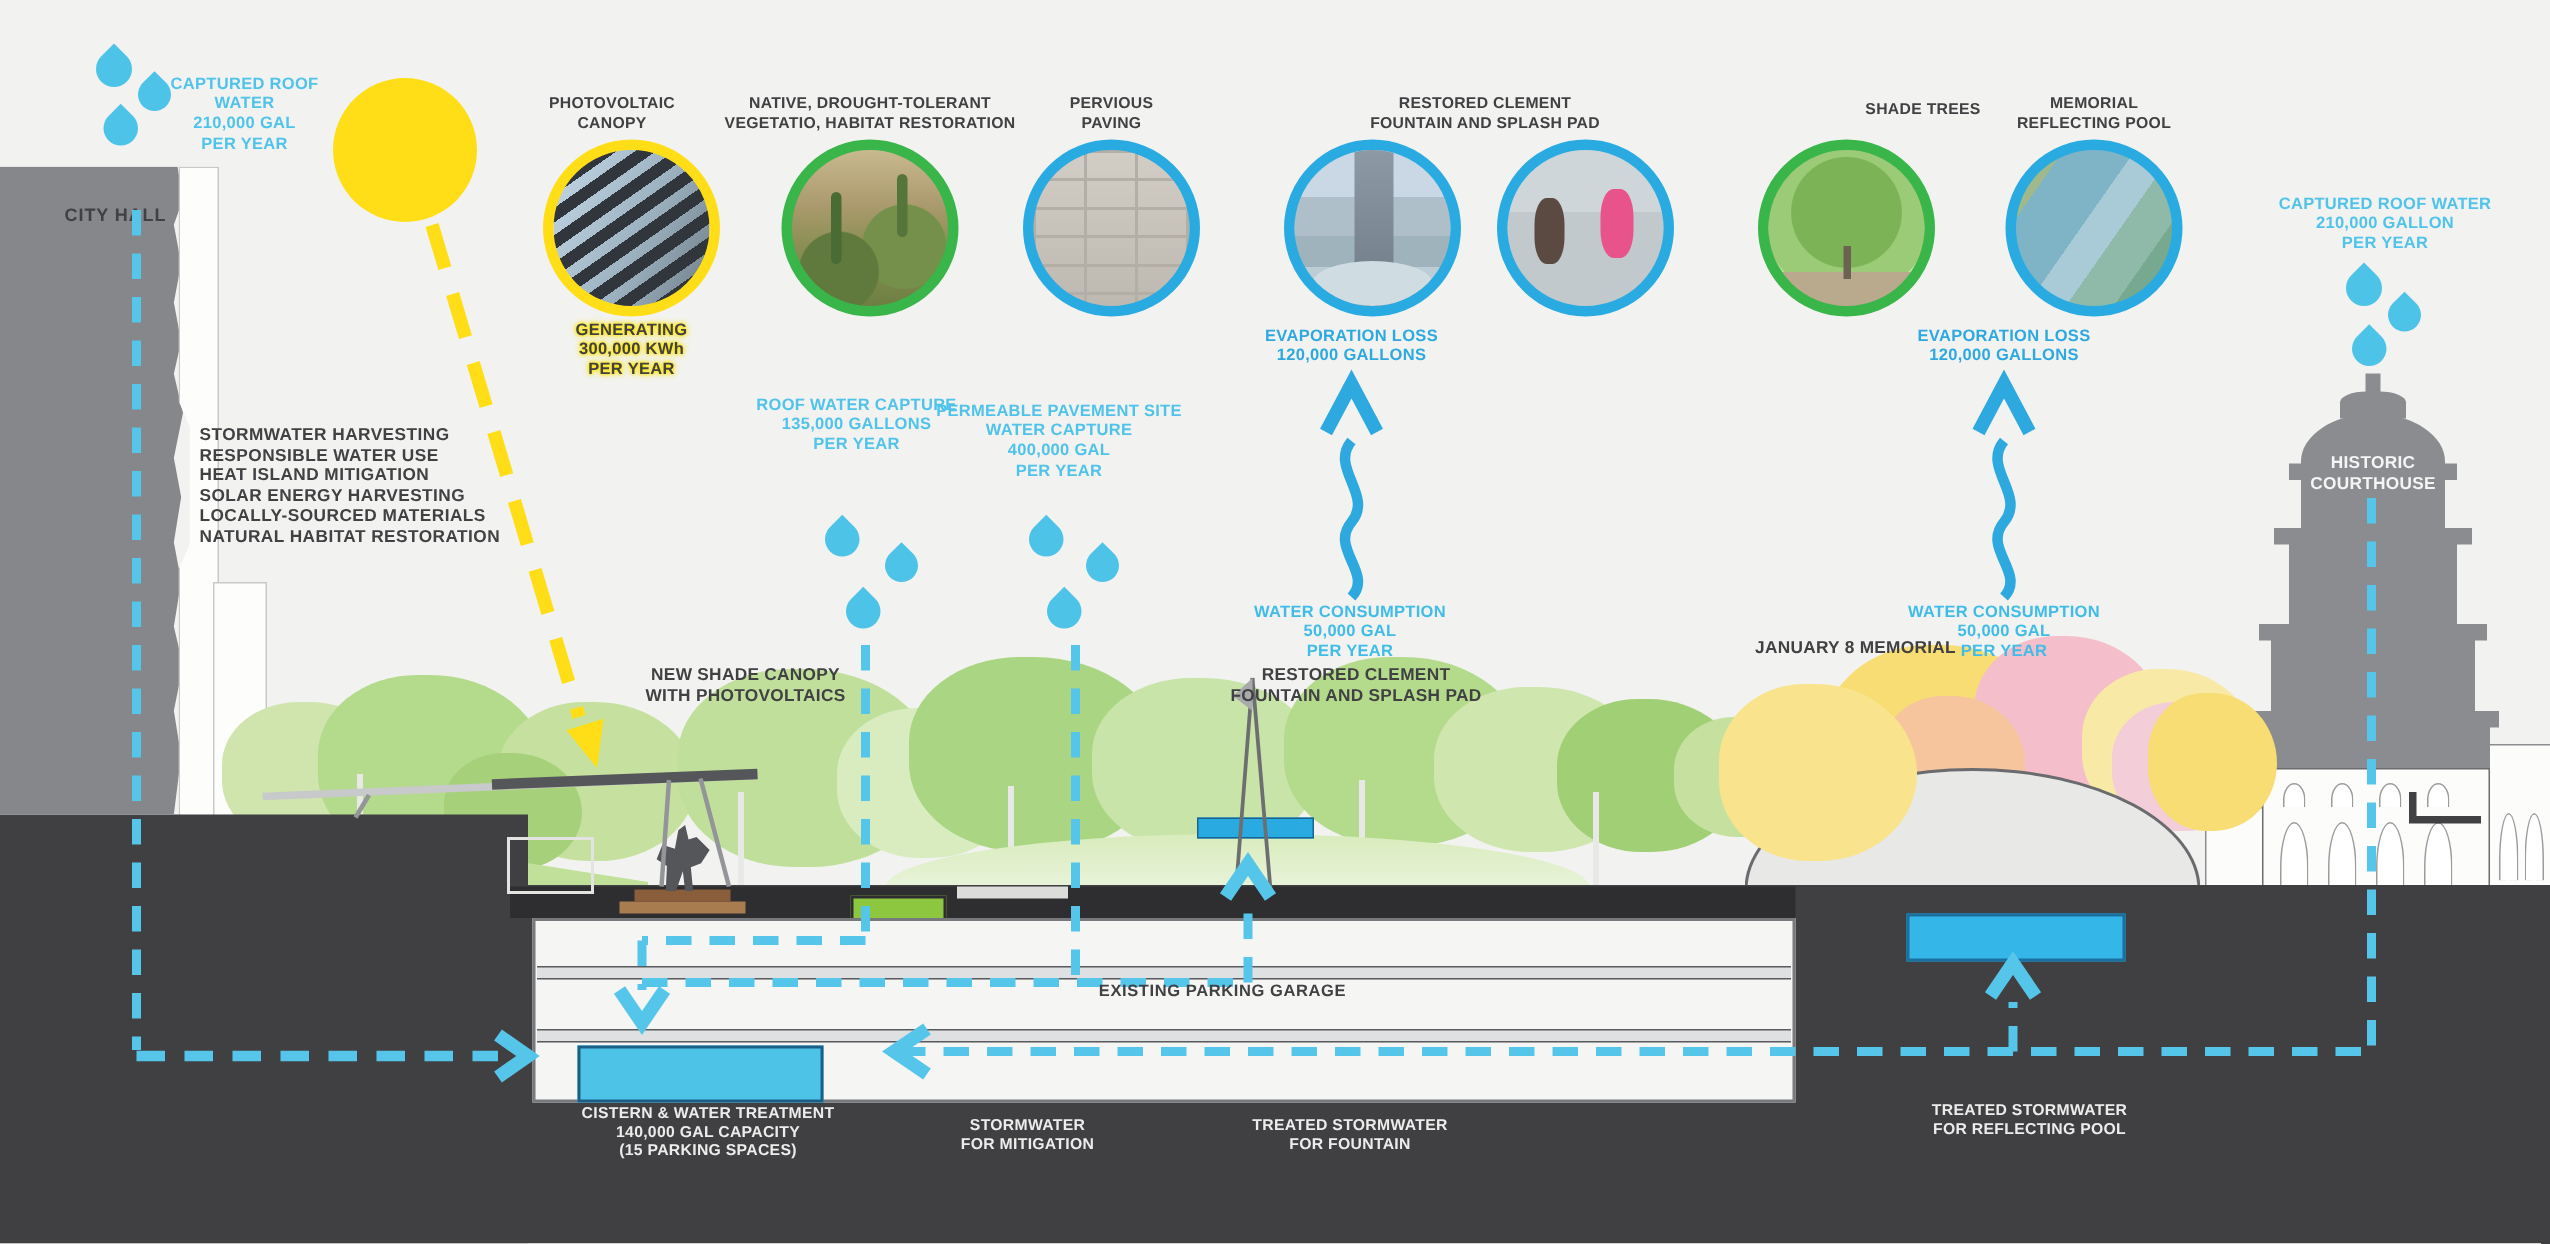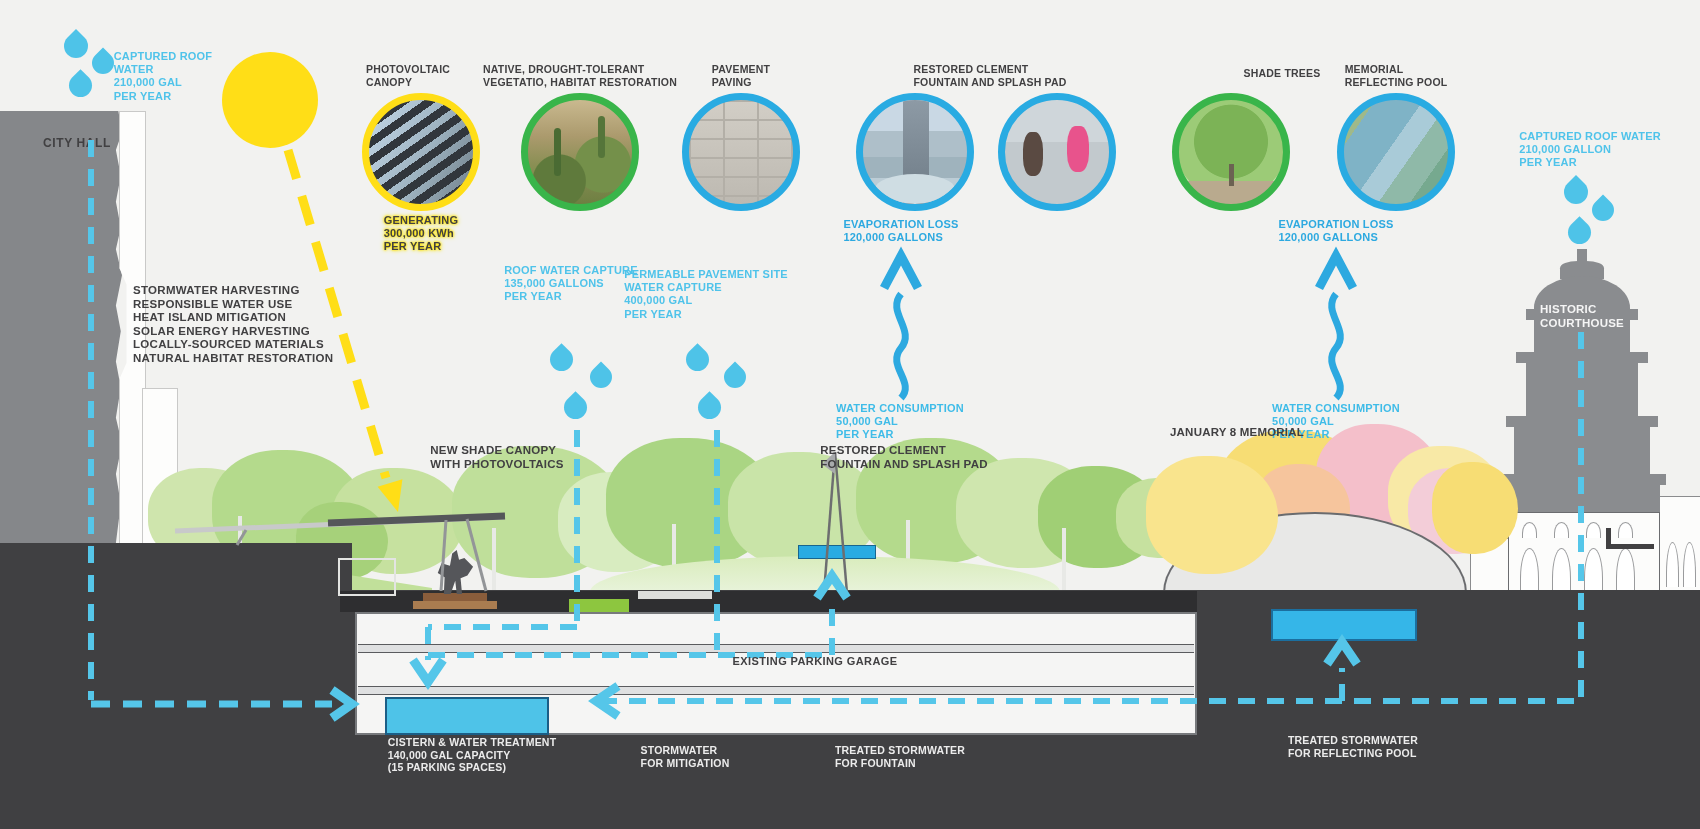--- a/index.html
+++ b/index.html
@@ -1,19 +1,19 @@
 <!DOCTYPE html>
 <html><head>
 <meta charset="utf-8">
 <style>
   html,body{margin:0;padding:0;background:#e5e5e4;}
   #stage{position:relative;width:1700px;height:829px;background:#F2F2F0;overflow:hidden;
          font-family:"Liberation Sans",sans-serif;}
   .abs{position:absolute;}
-  .lbl{position:absolute;font-weight:bold;white-space:pre-line;
+  .lbl{position:absolute;font-weight:bold;white-space:pre-line;text-align:center;
        transform:translateX(-50%);line-height:1.2;letter-spacing:.2px;width:max-content;}
   .dark{color:#414042;}
   .cyan{color:#4FC3EA;}
   .cyan2{color:#3FBCE8;}
   .blue{color:#2DA9E0;}
   .white{color:#ECECEC;}
   .leftlist{position:absolute;left:133px;top:284px;font-weight:bold;font-size:11.5px;
             color:#414042;line-height:13.5px;letter-spacing:.3px;}
   .circle{position:absolute;width:104px;height:104px;border-radius:50%;border:7px solid #ccc;
           overflow:hidden;box-sizing:content-box;}
@@ -208,21 +208,21 @@
               background:linear-gradient(rgba(0,0,0,0) 78%,#b9aa8e 78%),radial-gradient(circle at 50% 40%,#7cb356 0 45%,#9ccb77 46% 70%,#c2e0a5 71%);">
     <div class="abs" style="left:50px;top:64px;width:5px;height:22px;background:#6b6252;"></div>
   </div>
   <div class="circle" style="left:1337px;top:93px;border-color:#29ABE2;
               background:linear-gradient(125deg,#9fb98a 0 18%,#7fb3c6 18% 45%,#a9cbd8 45% 60%,#8fb9a8 60% 78%,#76a98f 78%);"></div>
 
   <div class="lbl dark" style="left:408px;top:63px;font-size:10.5px;">PHOTOVOLTAIC
 CANOPY</div>
   <div class="lbl dark" style="left:580px;top:63px;font-size:10.5px;">NATIVE, DROUGHT-TOLERANT
 VEGETATIO, HABITAT RESTORATION</div>
-  <div class="lbl dark" style="left:741px;top:63px;font-size:10.5px;">PAVEMENT
+  <div class="lbl dark" style="left:741px;top:63px;font-size:10.5px;">PERVIOUS
 PAVING</div>
   <div class="lbl dark" style="left:990px;top:63px;font-size:10.5px;">RESTORED CLEMENT
 FOUNTAIN AND SPLASH PAD</div>
   <div class="lbl dark" style="left:1282px;top:67px;font-size:10.5px;">SHADE TREES</div>
   <div class="lbl dark" style="left:1396px;top:63px;font-size:10.5px;">MEMORIAL
 REFLECTING POOL</div>
 
   <div class="lbl" style="left:421px;top:214px;font-size:11px;color:#414042;
               text-shadow:0 0 3px #FFE500,0 0 5px #FFE500,0 0 2px #FFE500;">GENERATING
 300,000 KWh

